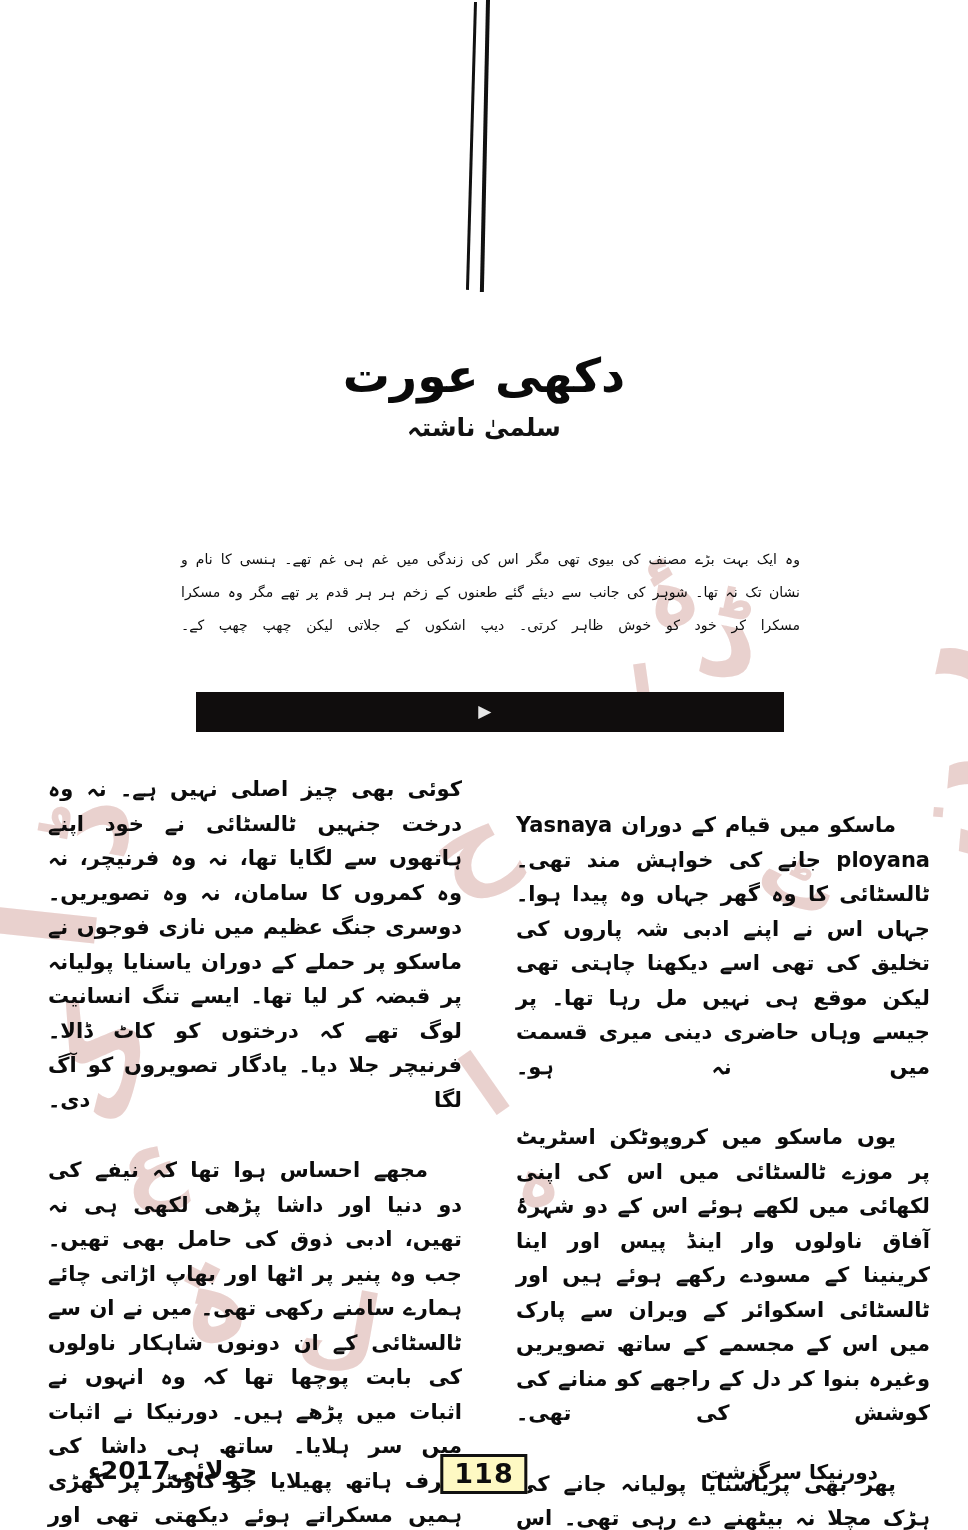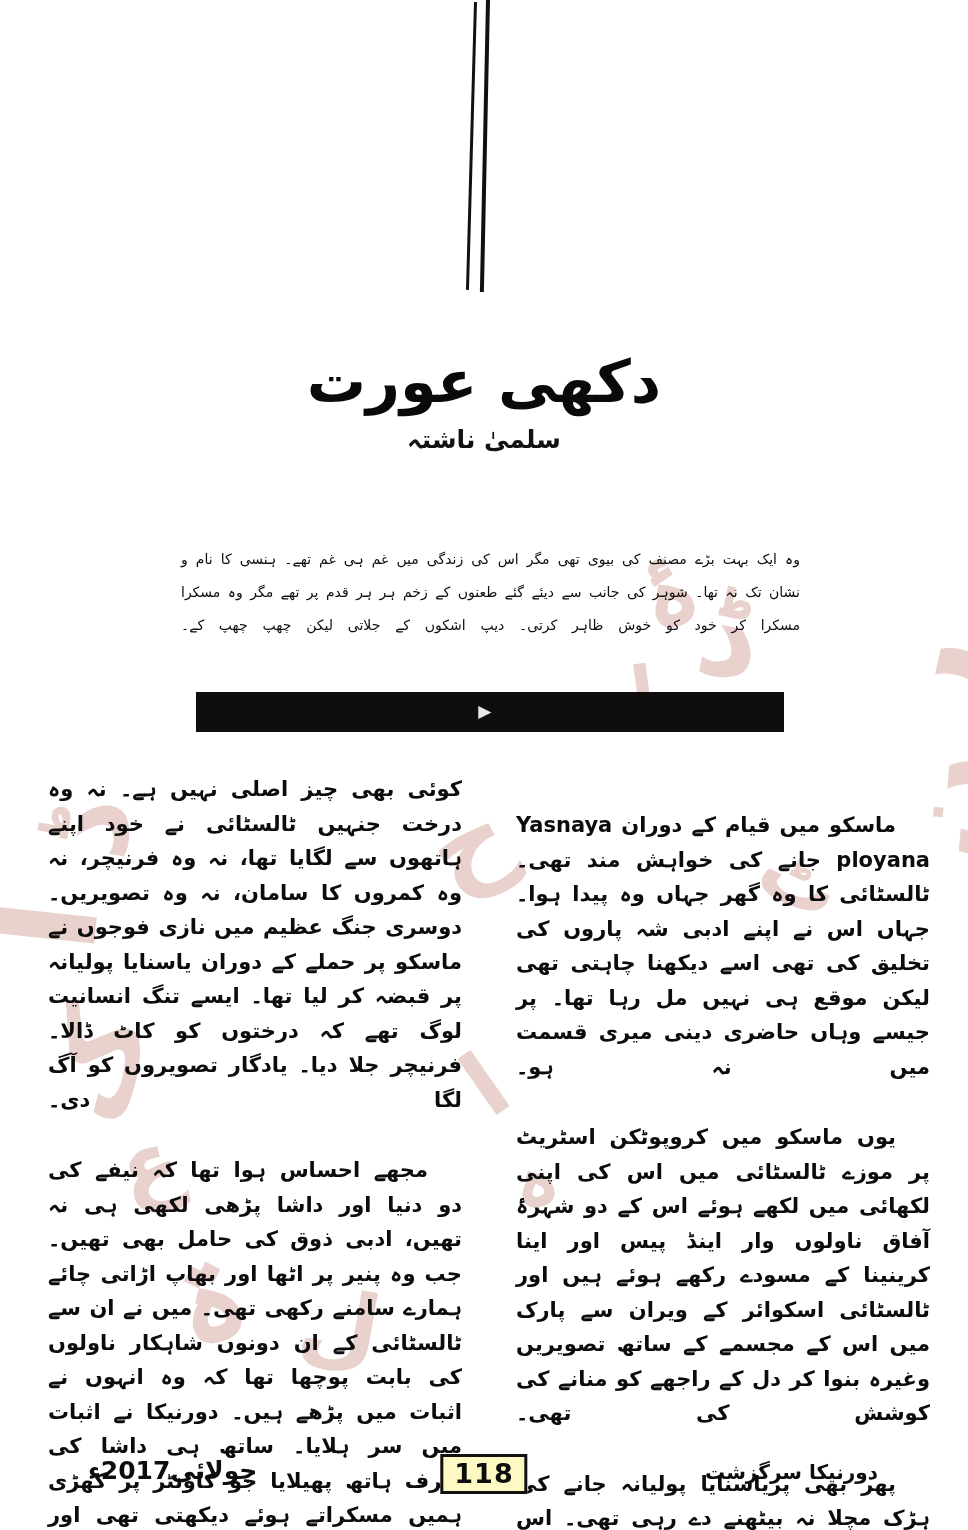--- a/index.html
+++ b/index.html
@@ -20,21 +20,21 @@
     opacity:.85;
   }
   .wm.v{transform-origin:center;}
 
   
   .deco{position:absolute;z-index:3;background:#111;}
 
   
   .title-block{position:absolute;z-index:4;width:100%;text-align:center;}
   .story-title{
-    font-size:59px;color:#0a0a0a;font-weight:700;
+    font-size:47px;color:#0a0a0a;font-weight:700;
     letter-spacing:-1px;line-height:1;direction:rtl;
   }
   .story-author{
     font-size:25px;color:#121212;font-weight:700;
     margin-top:14px;direction:rtl;letter-spacing:3px;
   }
 
   
   .intro{
     position:absolute;z-index:4;

